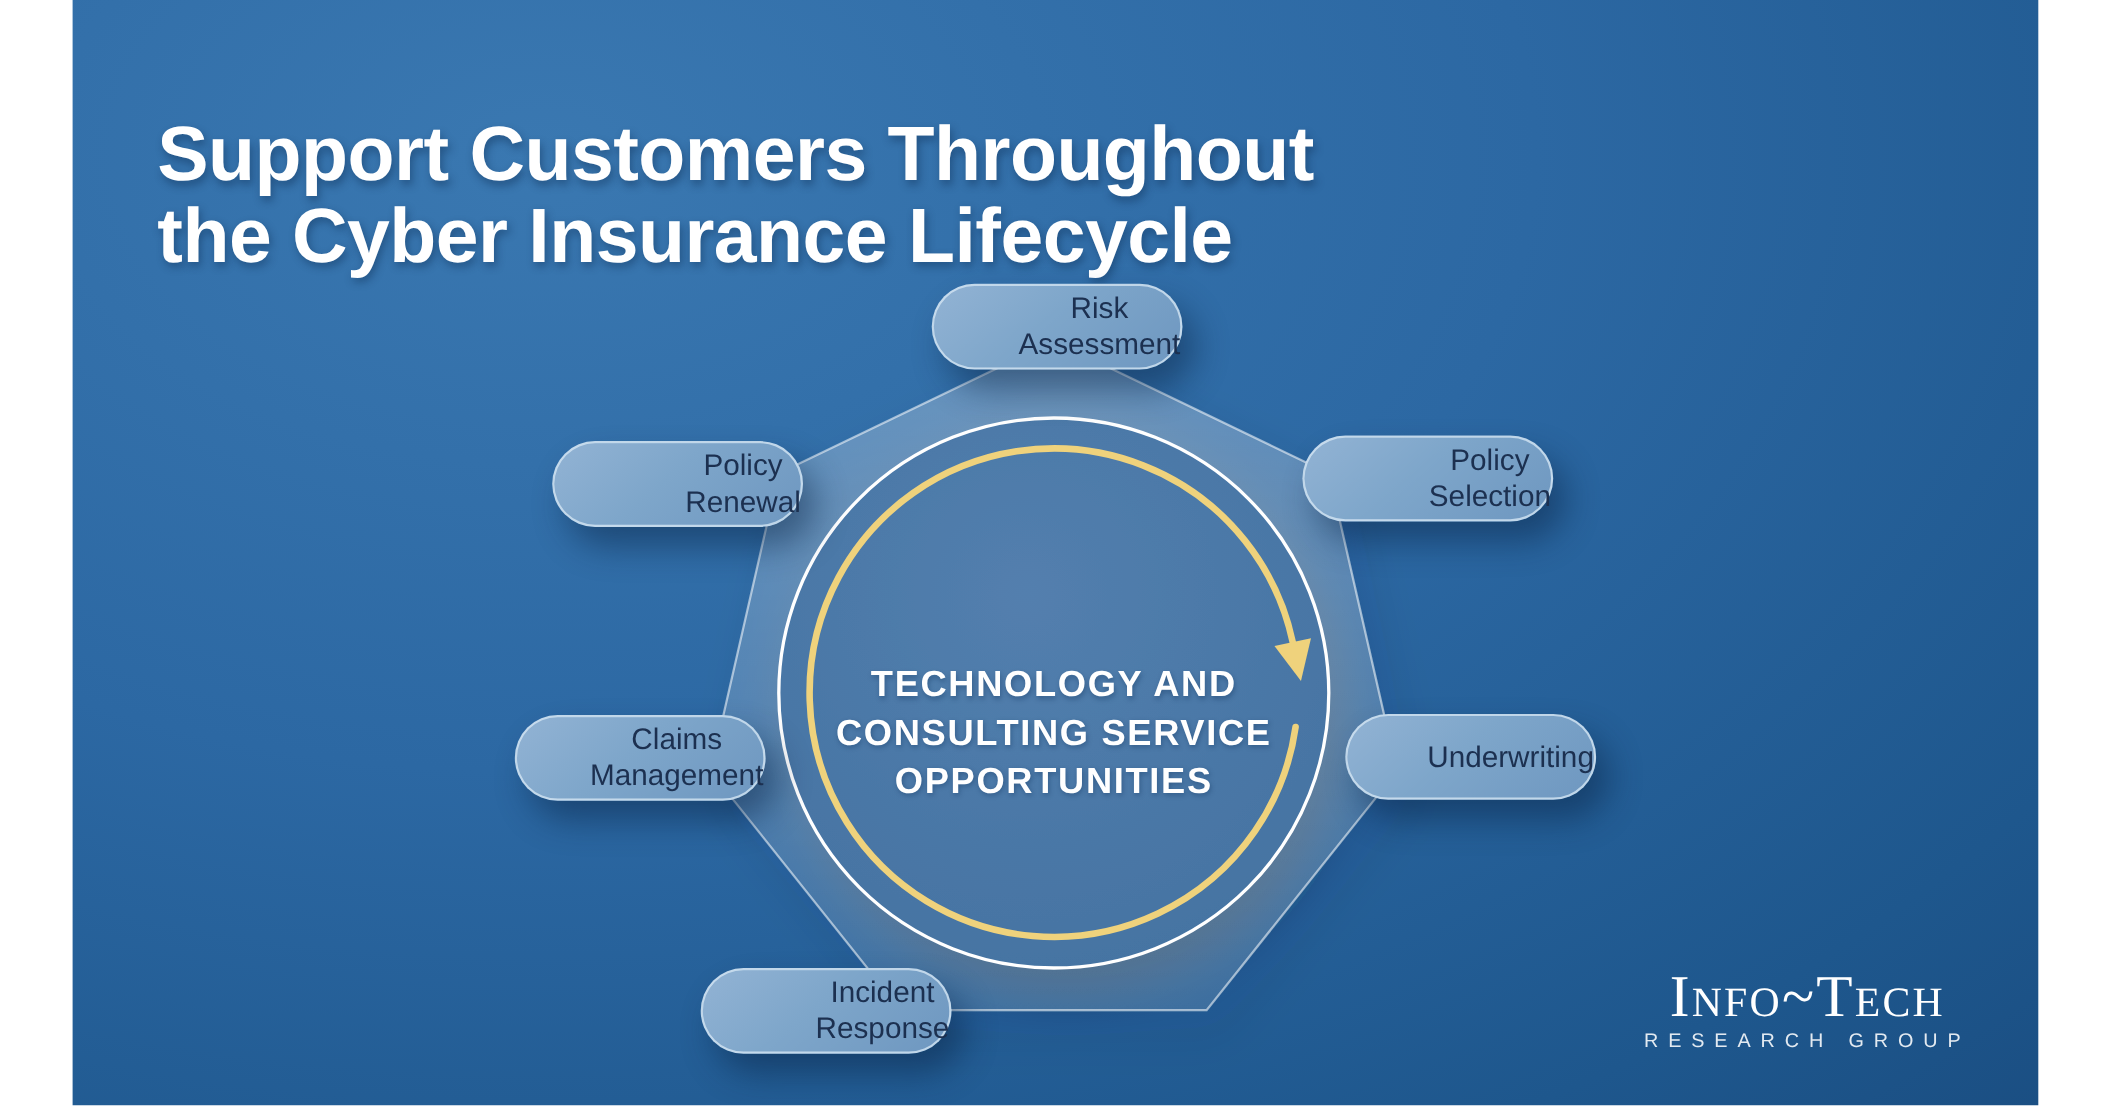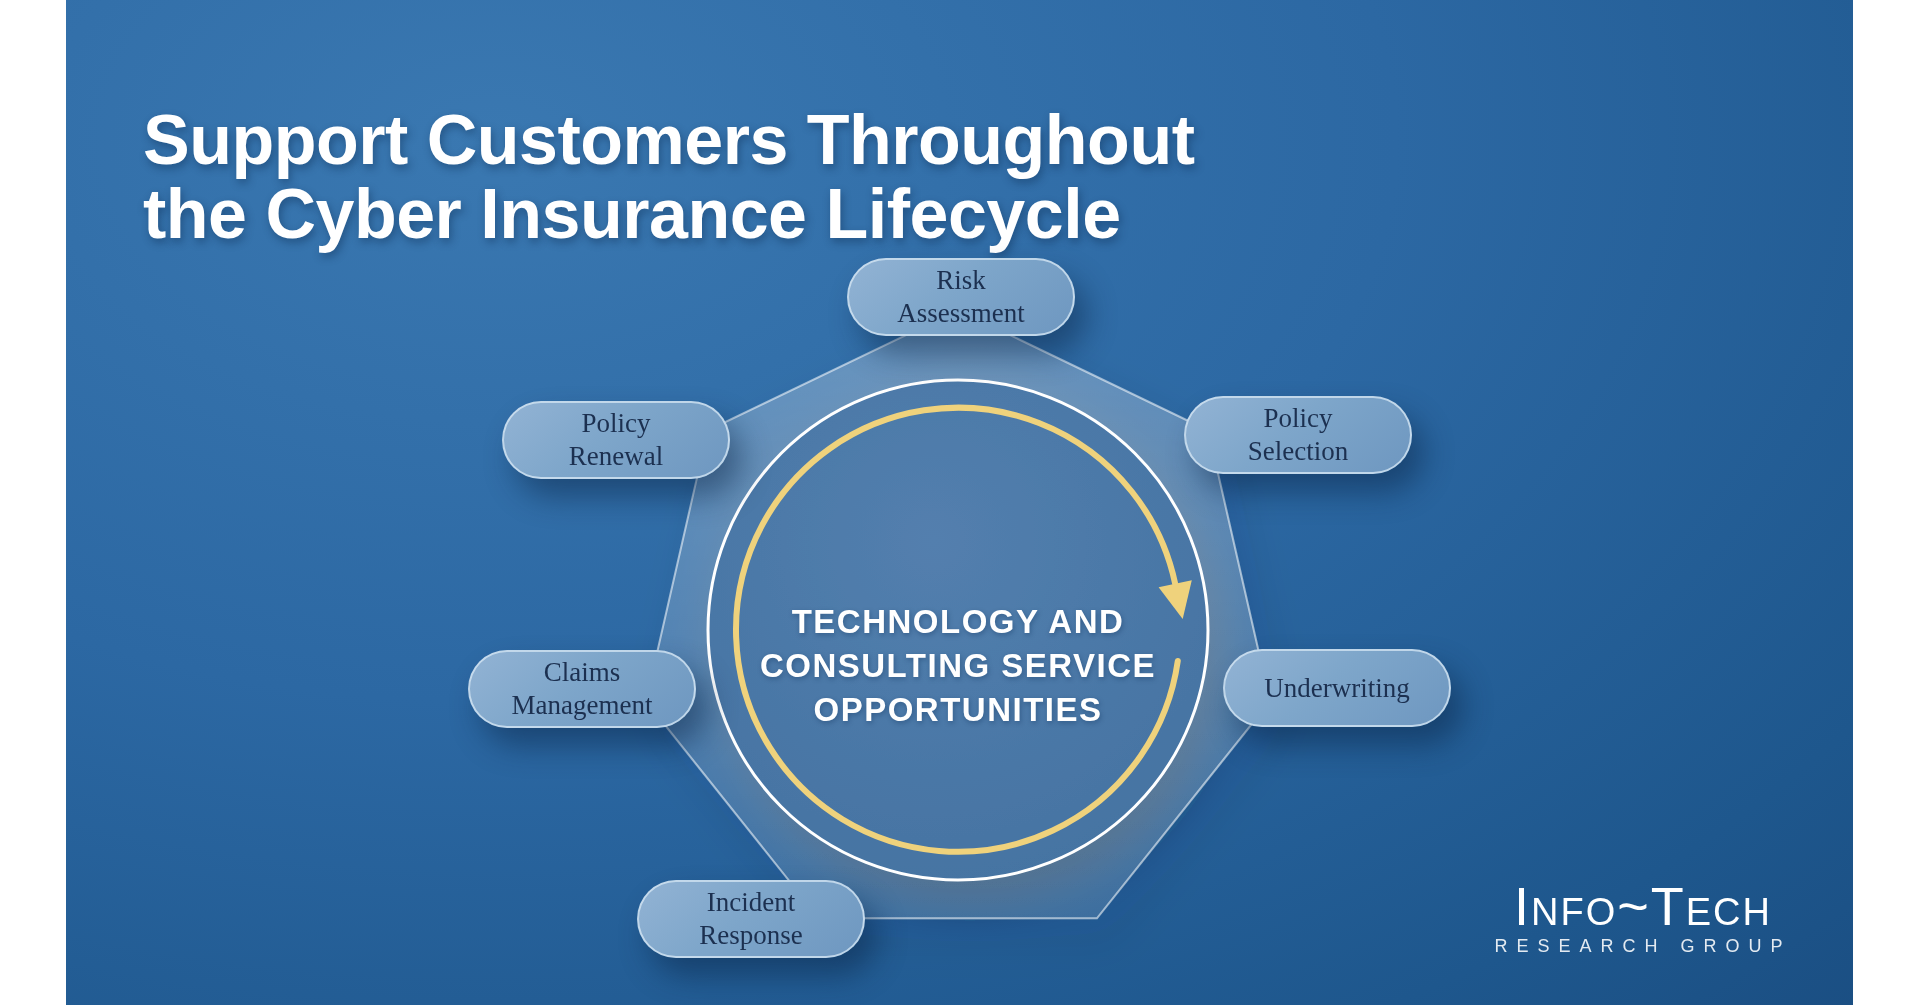--- a/index.html
+++ b/index.html
@@ -29,41 +29,40 @@
     font-size:33px;line-height:44px;letter-spacing:1.5px;
     text-shadow:1px 2px 5px rgba(10,40,80,0.35);
     margin-top:44px;
   }
   .center-label span{display:block;}
   .pill{
     position:absolute;width:228px;height:78px;border-radius:40px;
     background:linear-gradient(140deg,#92b3d4 0%,#7ea6ca 45%,#6e97c0 100%);
     border:2px solid rgba(211,229,243,0.8);
     box-sizing:border-box;
-    display:flex;align-items:center;justify-content:center;
+    display:flex;align-items:center;justify-content:flex-end;
     box-shadow:12px 18px 30px rgba(7,32,62,0.45);
-    font-family:Liberation Serif, serif;
   }
   .pill .pill-label{
     font-size:27px;line-height:33px;color:#1c3050;text-align:center;
     white-space:pre-line;
   }
   .pill-risk{left:781px;top:258px;}
   .pill-policy-selection{left:1118px;top:396px;}
   .pill-underwriting{left:1157px;top:649px;}
   .pill-implementation{left:984px;top:879px;}
   .pill-incident{left:571px;top:880px;}
   .pill-claims{left:402px;top:650px;}
   .pill-policy-renewal{left:436px;top:401px;}
   .logo{
     position:absolute;right:60px;top:878px;width:300px;text-align:center;
     color:#ffffff;
   }
   .logo-name{
-    font-family:Liberation Sans, sans-serif;
+    font-family:Liberation Serif, serif;
     font-variant:small-caps;
     font-size:54px;line-height:56px;letter-spacing:2px;color:#ffffff;
   }
   .logo-subtitle{
     margin-top:2px;
     font-size:18px;letter-spacing:9px;color:rgba(255,255,255,0.88);
     white-space:nowrap;
   }
 </style>
 </head>

